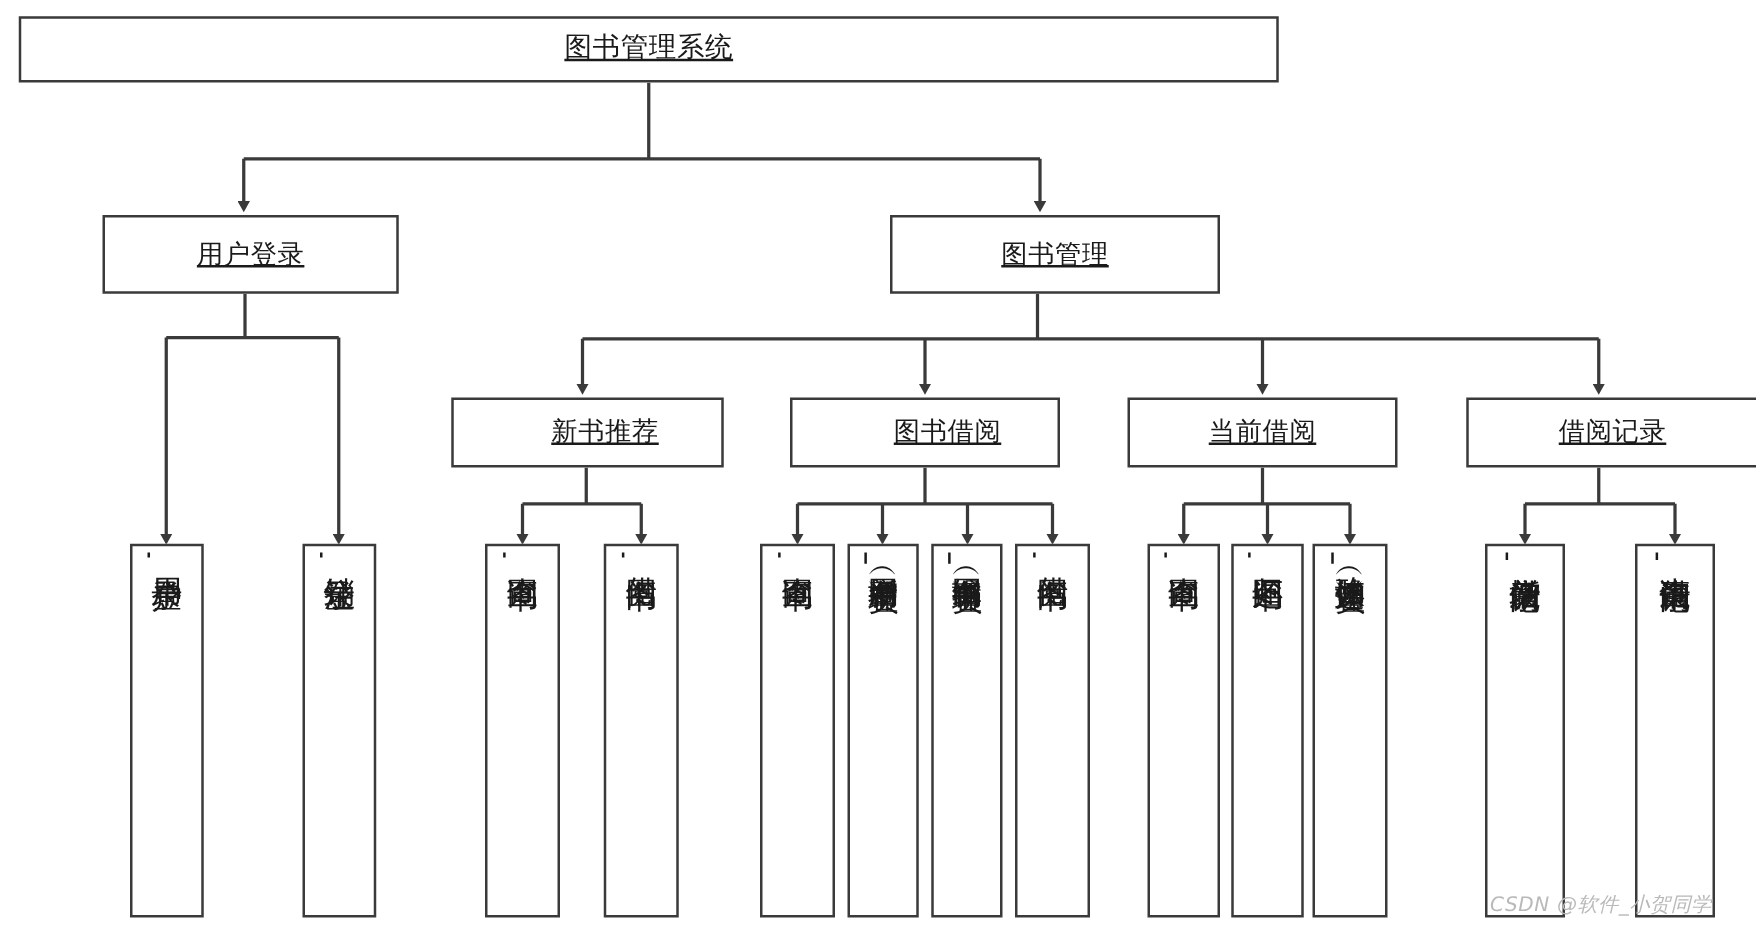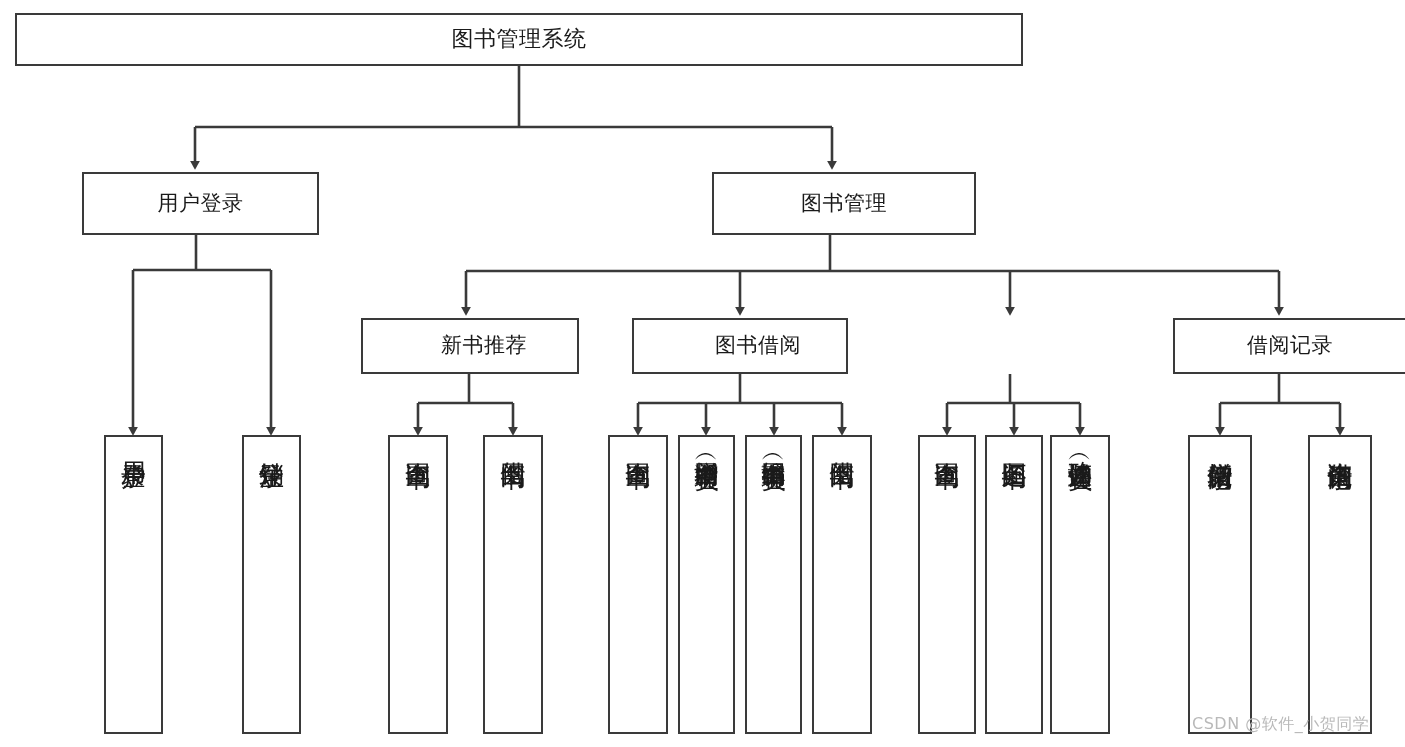--- a/index.html
+++ b/index.html
@@ -21,20 +21,21 @@
     align-items:center;
     justify-content:center;
     color:#1a1a1a;
     z-index:2;
   }
   .node .lbl{
     display:block;
     line-height:1.12;
     text-align:center;
     white-space:pre-line;
+    text-decoration:underline;
   }
   
   .h .lbl{font-size:21px;letter-spacing:0.5px;}
   .h.title .lbl{font-size:22px;}
   
   .v{
     align-items:flex-start;
     justify-content:center;
     padding-top:5px;
   }
@@ -49,20 +50,21 @@
   .v.narrow .lbl{font-size:24px;}
   .watermark{
     position:absolute;
     left:1192px;top:714px;
     font-size:16px;
     color:#b9b9b9;
     letter-spacing:0.5px;
     z-index:3;
     white-space:nowrap;
     font-family:"DejaVu Sans","Liberation Sans",sans-serif;
+    font-style:italic;
   }
 </style>
 </head>
 <body>
 
 <div id="diagram-root">
 
   <svg class="edges" viewBox="0 0 1405 747">
     <defs>
       <marker id="arrowhead" markerWidth="9" markerHeight="10" refX="1.2" refY="5" orient="auto" markerUnits="userSpaceOnUse">
@@ -123,20 +125,23 @@
   <div class="node h" style="left:712px;top:172px;width:264px;height:63px;">
     <span class="lbl">图书管理</span>
   </div>
 
   <div class="node h" style="left:361px;top:318px;width:218px;height:56px;padding-left:28px;">
     <span class="lbl">新书推荐</span>
   </div>
   <div class="node h" style="left:632px;top:318px;width:216px;height:56px;padding-left:36px;">
     <span class="lbl">图书借阅</span>
   </div>
+  <div class="node h" style="left:902px;top:318px;width:216px;height:56px;">
+    <span class="lbl">当前借阅</span>
+  </div>
   <div class="node h" style="left:1173px;top:318px;width:234px;height:56px;">
     <span class="lbl">借阅记录</span>
   </div>
 
   <div class="node v" style="left:104px;top:435px;width:59px;height:299px;">
     <span class="lbl">用户登录</span>
   </div>
   <div class="node v" style="left:242px;top:435px;width:59px;height:299px;">
     <span class="lbl">注销登录</span>
   </div>

